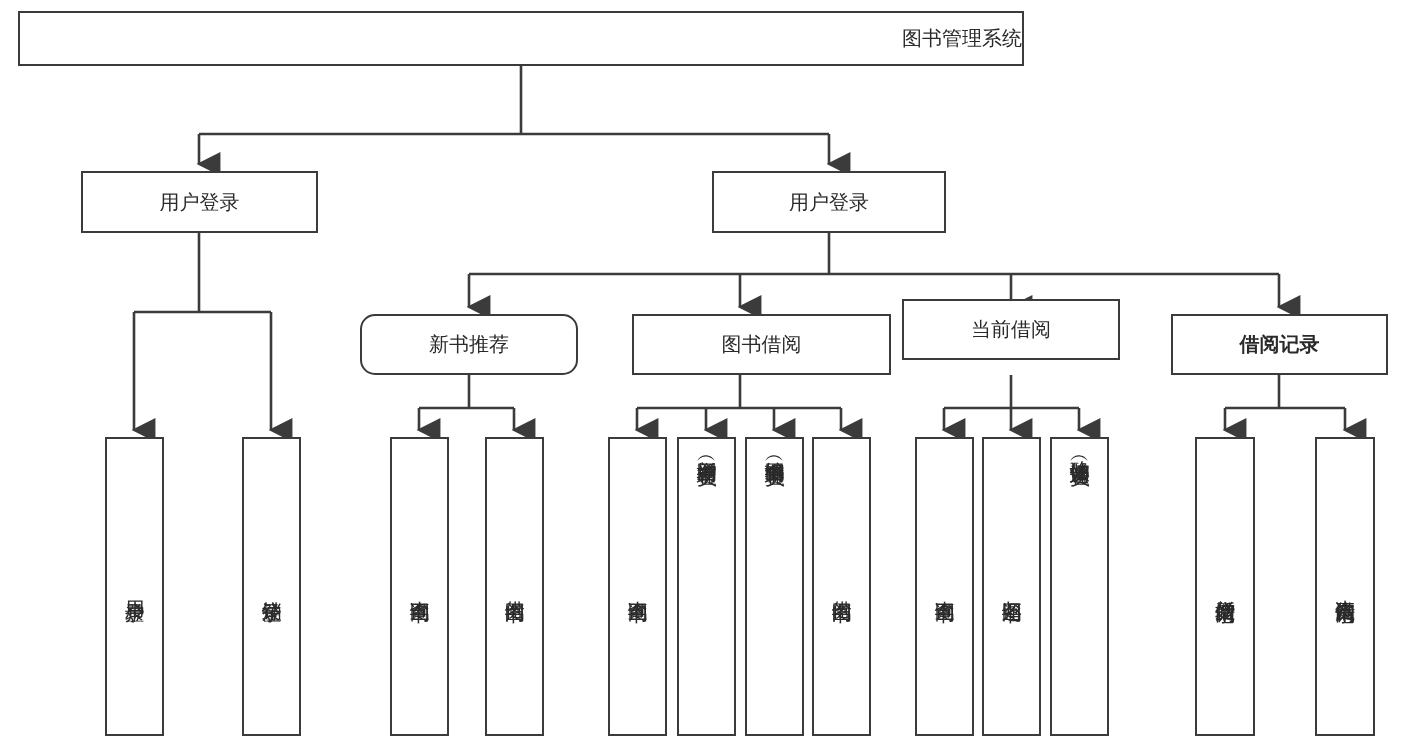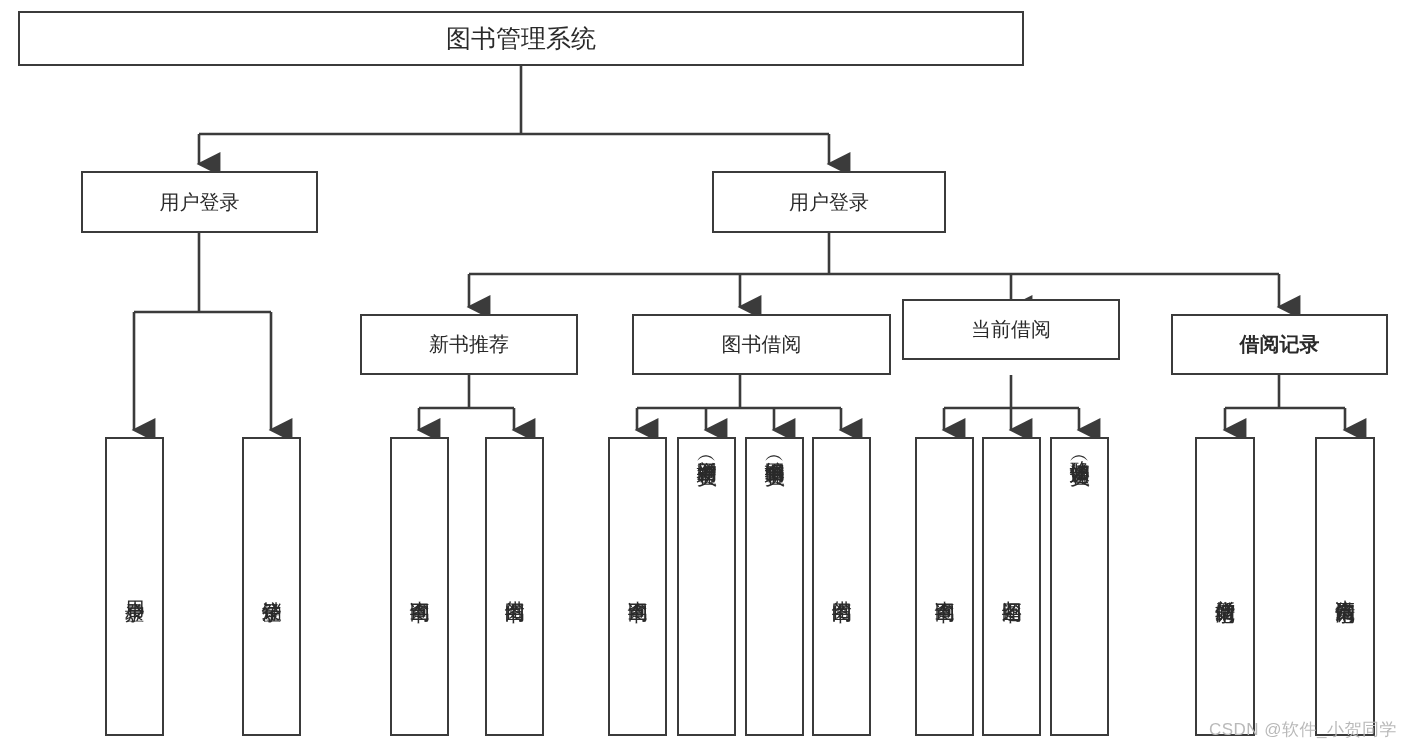--- a/index.html
+++ b/index.html
@@ -29,21 +29,22 @@
     position: absolute;
     box-sizing: border-box;
     border: 2.2px solid #3b3b3b;
     background: #ffffff;
     display: flex;
     align-items: center;
     justify-content: center;
     color: #2a2a2a;
   }
   .node.root {
-    font-size: 25px;
+    font-size: 20px;
+    justify-content: flex-end;
   }
   .node.mid {
     font-size: 20px;
   }
   .node.leaf {
     font-size: 20px;
     align-items: flex-start;
     justify-content: center;
     padding-top: 0px;
   }
@@ -136,21 +137,21 @@
     <span>图书管理系统</span>
   </div>
 
   <div class="node mid" style="left:81px; top:171px; width:237px; height:62px;">
     <span>用户登录</span>
   </div>
   <div class="node mid" style="left:712px; top:171px; width:234px; height:62px;">
     <span>用户登录</span>
   </div>
 
-  <div class="node mid" style="left:360px; top:314px; width:218px; height:61px;">
+  <div class="node mid" style="left:360px; top:314px; width:218px; height:61px;border-radius:15px;">
     <span>新书推荐</span>
   </div>
   <div class="node mid" style="left:632px; top:314px; width:259px; height:61px;">
     <span>图书借阅</span>
   </div>
   <div class="node mid" style="left:902px; top:299px; width:218px; height:61px;">
     <span>当前借阅</span>
   </div>
   <div class="node mid" style="left:1171px; top:314px; width:217px; height:61px;font-weight:bold;">
     <span>借阅记录</span>
@@ -219,15 +220,14 @@
     <div class="leaf-inner">
       <span class="vtext">新增借阅记录</span>
     </div>
   </div>
   <div class="node leaf" style="left:1315px; top:437px; width:60px; height:299px;">
     <div class="leaf-inner">
       <span class="vtext">查询借阅记录</span>
     </div>
   </div>
 
-  <div class="watermark">CSDN @软件_小贺同学</div>
 
 </div>
 
 </body></html>

